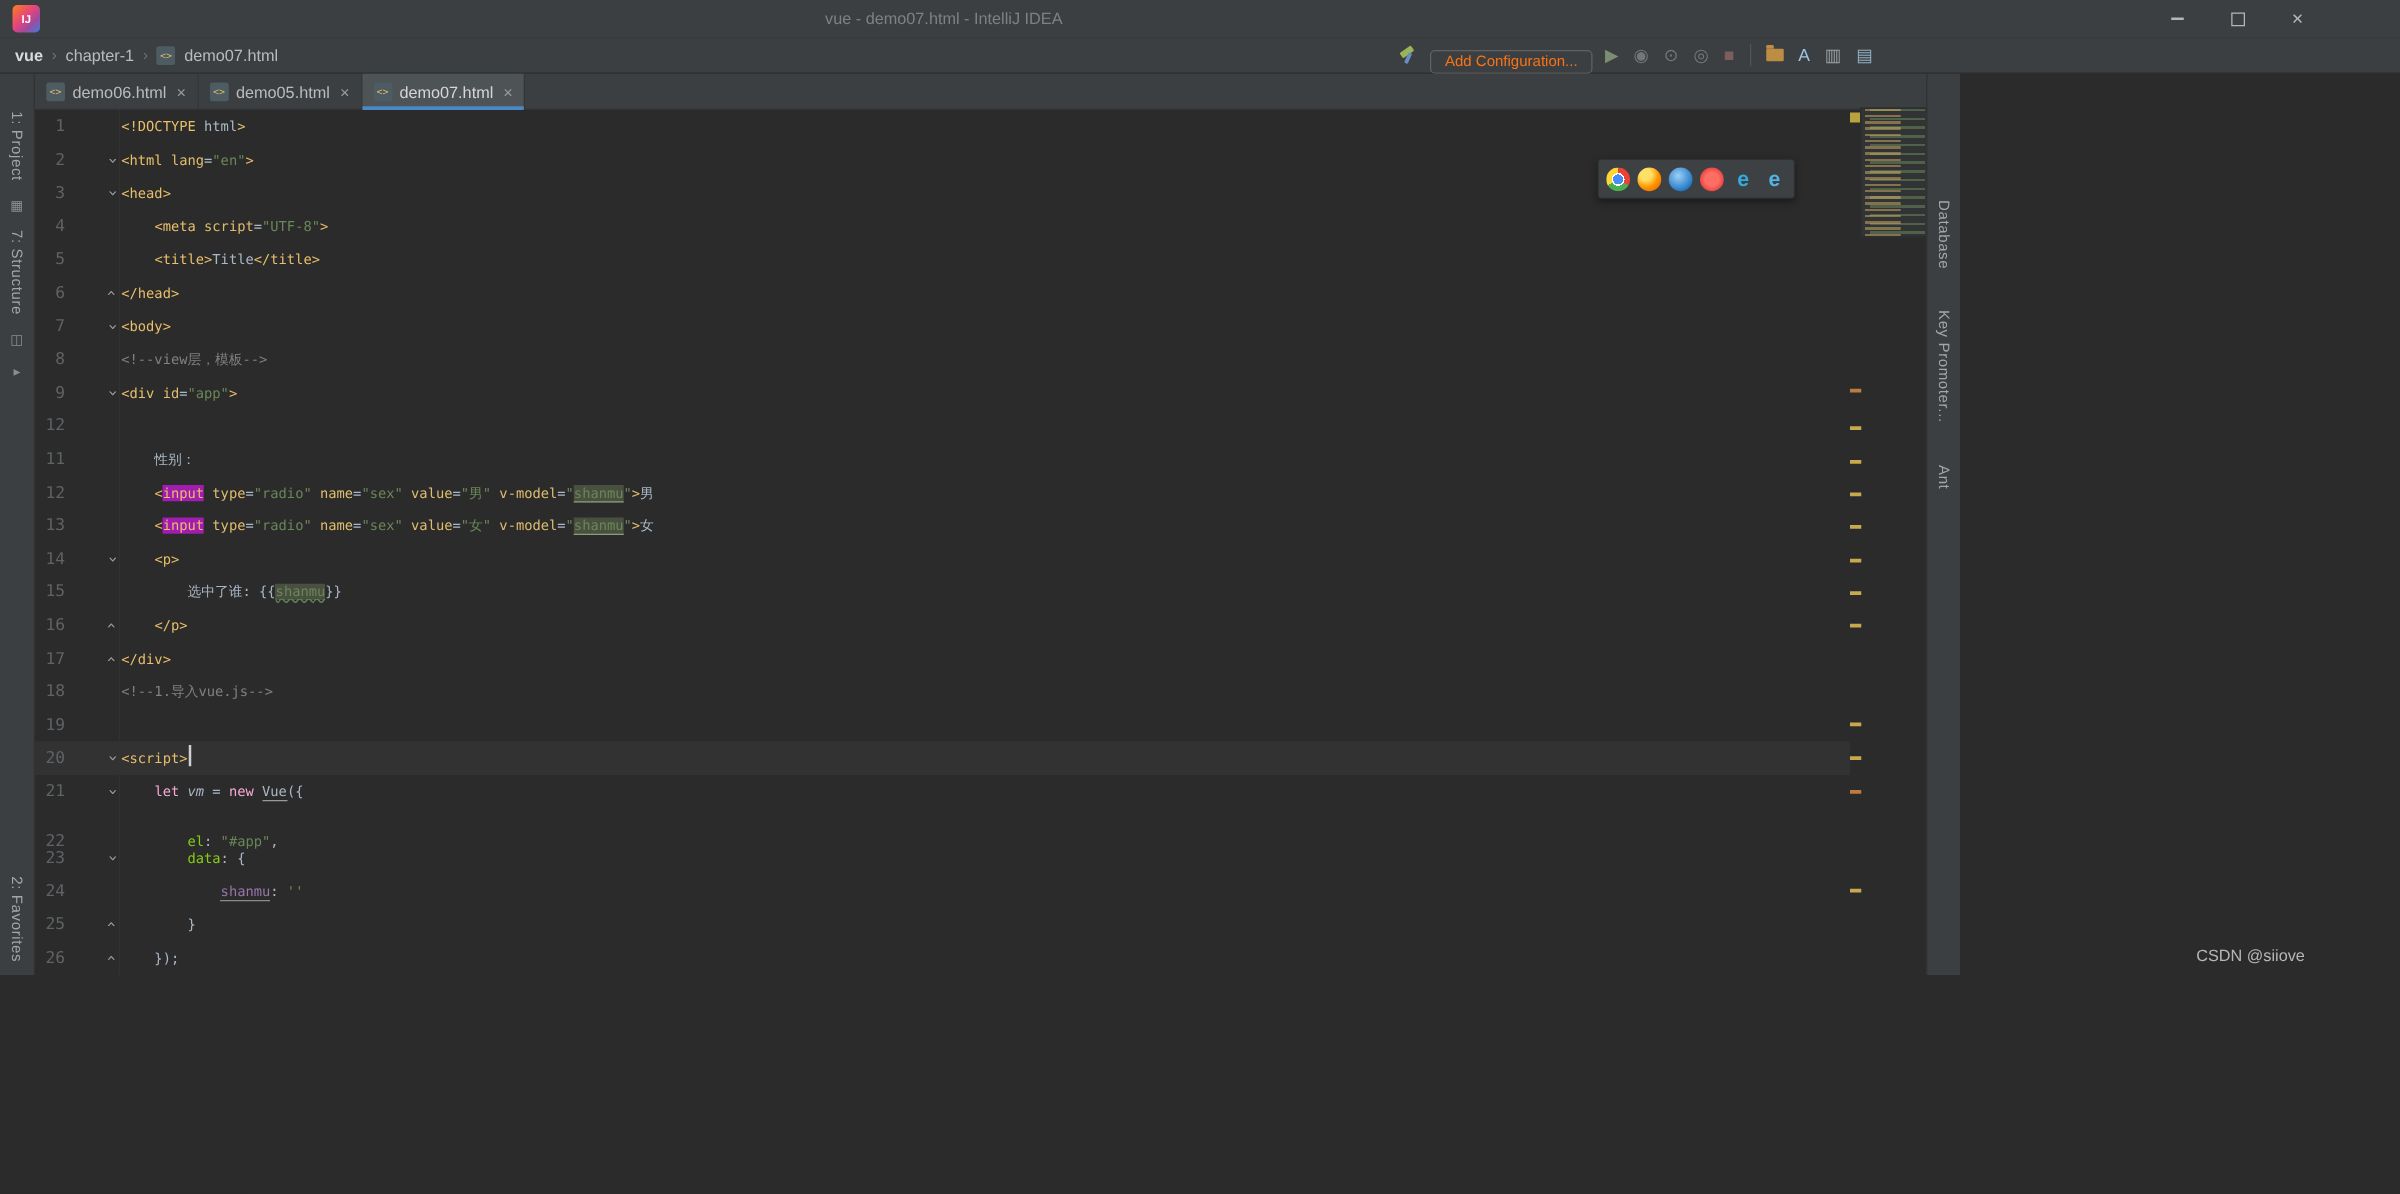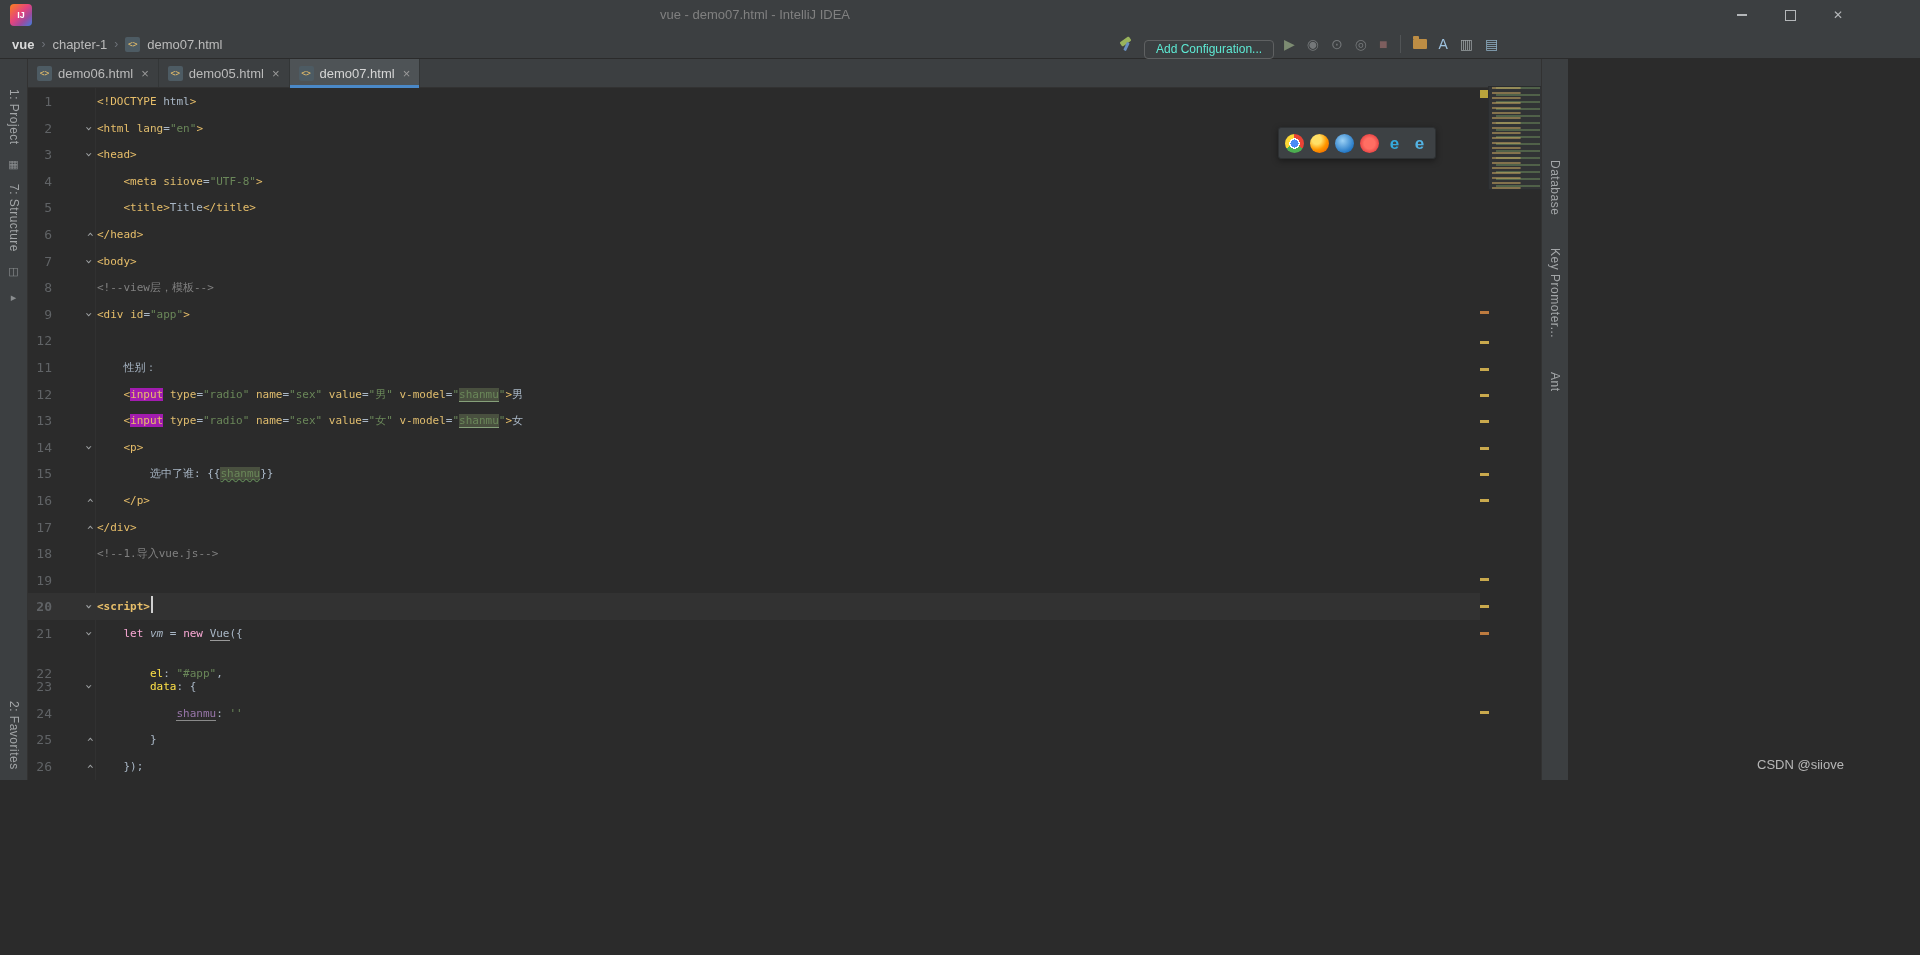--- a/index.html
+++ b/index.html
@@ -27,21 +27,21 @@
   .crumb.root{font-weight:bold;color:#dadada;}
   .crumb-sep{color:#6f737a;font-size:12px;}
   .tb-right{position:absolute;left:1118px;top:0;height:28px;display:flex;align-items:center;gap:10px;}
   .tbi{font-size:14px;line-height:1;}
   .hammer{position:relative;width:16px;height:16px;display:inline-block;}
   .hammer::before{content:"";position:absolute;left:2px;top:3px;width:11px;height:5px;background:#99b35c;
                   border-radius:1px;transform:rotate(-35deg);}
   .hammer::after{content:"";position:absolute;left:7px;top:6px;width:3px;height:9px;background:#6a8fbf;
                  border-radius:1px;transform:rotate(25deg);}
   .addcfg{height:19px;padding:0 11px;background:transparent;border:1px solid #5f6162;border-radius:4px;
-          color:#5eead4;font-size:12px;font-family:"Liberation Sans",sans-serif;margin-top:10px;}
+          color:#f97316;font-size:12px;font-family:"Liberation Sans",sans-serif;margin-top:10px;}
   .sepv{width:1px;height:18px;background:#515456;}
   .folder-icon{width:14px;height:10px;background:#bd8d44;border-radius:1px;position:relative;display:inline-block;}
   .folder-icon::before{content:"";position:absolute;left:0;top:-3px;width:6px;height:3px;background:#bd8d44;
                        border-radius:1px 1px 0 0;}
 
   
   .tabbar{position:absolute;left:28px;top:59px;width:1513px;height:29px;background:#3c3f41;display:flex;
           border-bottom:1px solid #323232;box-sizing:border-box;}
   .tab{display:flex;align-items:center;gap:6px;padding:0 9px;font-size:13px;color:#bbbbbb;
        border-right:1px solid #333637;position:relative;}
@@ -62,38 +62,38 @@
   .stripe-right{position:absolute;left:1541px;top:59px;width:27px;height:721px;background:#3c3f41;
                 border-left:1px solid #323232;box-sizing:border-box;}
   .stripe-right .labels{position:absolute;top:101px;left:0;width:100%;display:flex;flex-direction:column;
                         align-items:center;gap:33px;}
 
   
   .editor{position:absolute;left:28px;top:88px;width:1513px;height:867px;background:#2b2b2b;
           font-family:"DejaVu Sans Mono",monospace;}
   .editor::before{content:"";position:absolute;left:67px;top:0;height:692px;border-left:1px solid #313131;}
   .line{position:absolute;left:0;height:27px;width:1452px;}
-  .line.current{background:#323232;font-weight:bold;}
+  .line.current{background:#323232;}
   .ln{position:absolute;left:0;top:0;width:24px;text-align:right;font-size:13px;color:#606366;line-height:27px;}
   .fold{position:absolute;left:55px;top:6px;width:13px;height:15px;display:flex;align-items:center;
         justify-content:center;color:#9da0a2;font-size:13px;}
   .fold.fd{transform:rotate(90deg);}
   .fold.fu{transform:rotate(-90deg);}
   .codeln{position:absolute;left:69px;top:0;font-size:11px;line-height:27px;white-space:pre;}
 
   .tk-tag{color:#e8bf6a}
   .tk-taghl{color:#e8bf6a;background:#a21caf;}
   .tk-attr{color:#e0bd6e}
   .tk-str{color:#6a8759}
   .tk-strhl{color:#6a8759;background:#4e4b3d;}
   .tk-shl{color:#6a8759;background:#49503f;border-bottom:1px solid #86a07a;}
   .tk-shl2{color:#6a8759;background:#49503f;text-decoration:underline wavy #5f8455;}
   .tk-cmt{color:#808080}
   .tk-kw{color:#f9a8d4}
-  .tk-prop{color:#fde047}
+  .tk-prop{color:#84cc16}
   .tk-propu{color:#9876aa;border-bottom:1px solid #8a8a8a;}
   .tk-plain{color:#a9b7c6}
   .tk-vmvar{color:#a9b7c6;font-style:italic;}
   .tk-vue{color:#a9b7c6;border-bottom:1px solid #9a9a9a;}
   .tk-dot{display:inline-block;width:9px;height:9px;border-radius:50%;background:#e8a33d;}
   .tk-caret{display:inline-block;width:2px;height:17px;background:#d0d0d0;vertical-align:-3px;margin-left:1px;}
 
   
   .marks{position:absolute;left:1452px;top:0;width:12px;height:700px;}
   .mark{position:absolute;left:0;width:9px;height:3px;display:block;}
@@ -208,21 +208,21 @@
           <span class="fold fd">›</span>
           <span class="codeln"><span class="tk-tag">&lt;html </span><span class="tk-attr">lang</span><span class="tk-plain">=</span><span class="tk-str">"en"</span><span class="tk-tag">&gt;</span></span>
         </div>
         <div class="line" style="top: 53px;">
           <span class="ln">3</span>
           <span class="fold fd">›</span>
           <span class="codeln"><span class="tk-tag">&lt;head&gt;</span></span>
         </div>
         <div class="line" style="top: 80px;">
           <span class="ln">4</span>
-          <span class="codeln"><span class="tk-plain">    </span><span class="tk-tag">&lt;meta </span><span class="tk-attr">siiove</span><span class="tk-plain">=</span><span class="tk-str">"UTF-8"</span><span class="tk-tag">&gt;</span></span>
+          <span class="codeln"><span class="tk-plain">    </span><span class="tk-tag">&lt;meta </span><span class="tk-attr">script</span><span class="tk-plain">=</span><span class="tk-str">"UTF-8"</span><span class="tk-tag">&gt;</span></span>
         </div>
         <div class="line" style="top: 106px;">
           <span class="ln">5</span>
           <span class="codeln"><span class="tk-plain">    </span><span class="tk-tag">&lt;title&gt;</span><span class="tk-plain">Title</span><span class="tk-tag">&lt;/title&gt;</span></span>
         </div>
         <div class="line" style="top: 133px;">
           <span class="ln">6</span>
           <span class="fold fu">›</span>
           <span class="codeln"><span class="tk-tag">&lt;/head&gt;</span></span>
         </div>

